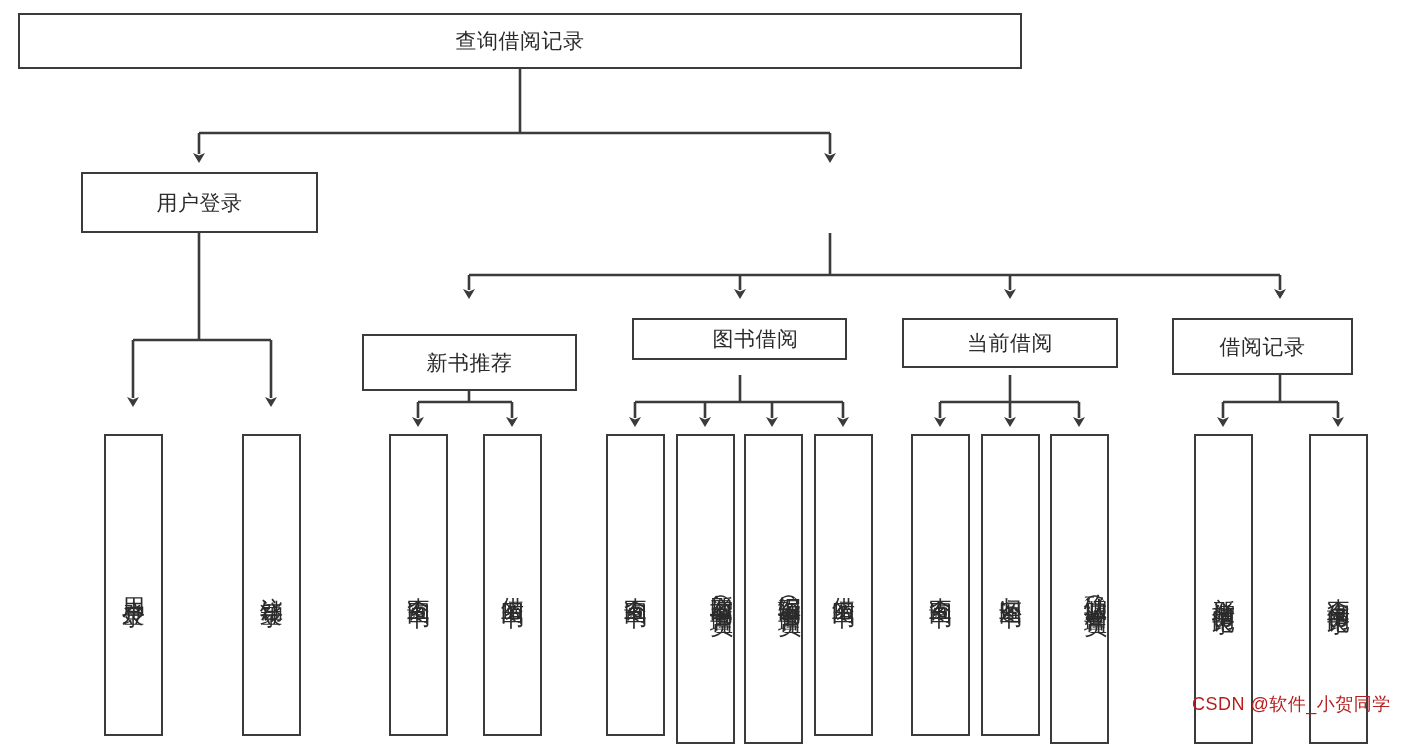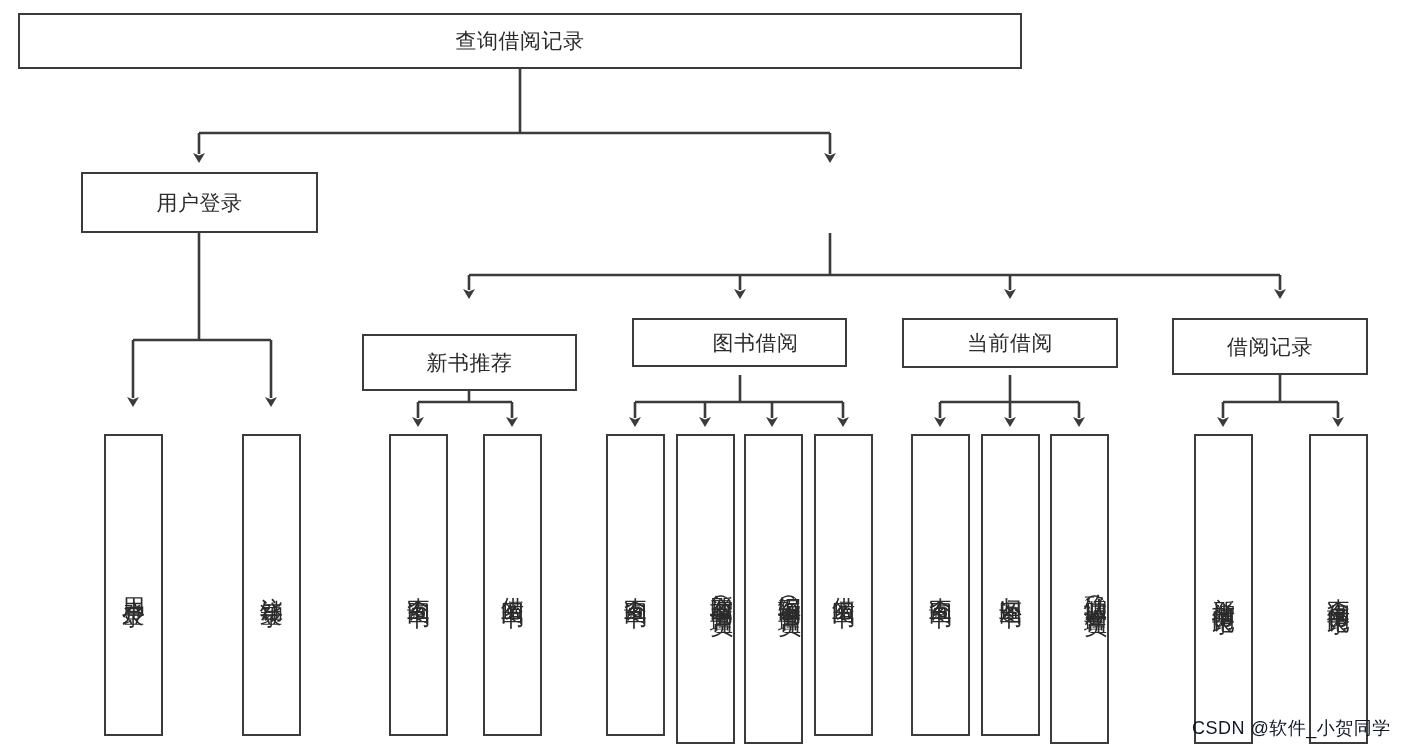--- a/index.html
+++ b/index.html
@@ -52,23 +52,23 @@
     align-items: flex-start;
     justify-content: center;
   }
   .node-label {
     white-space: pre;
     display: block;
   }
   .watermark {
     position: absolute;
     left: 1192px;
-    top: 716px;
+    top: 692px;
     font-size: 18px;
-    color: #0f172a;
+    color: #b91c1c;
     white-space: pre;
     letter-spacing: 0.5px;
   }
 </style>
 </head>
 <body>
 
 <div id="canvas">
 
   <svg id="wires" viewBox="0 0 1405 747">
@@ -126,27 +126,27 @@
     <span class="node-label">查询借阅记录</span>
   </div>
 
   <div class="node h" style="left:81px; top:172px; width:237px; height:61px;">
     <span class="node-label">用户登录</span>
   </div>
 
   <div class="node h" style="left:362px; top:318px; width:215px; height:57px;margin-top:16px;">
     <span class="node-label">新书推荐</span>
   </div>
-  <div class="node h" style="left:632px; top:318px; width:215px; height:49px;padding-left:32px;">
+  <div class="node h" style="left:632px; top:318px; width:215px; height:42px;padding-left:32px;">
     <span class="node-label">图书借阅</span>
   </div>
   <div class="node h" style="left:902px; top:318px; width:216px; height:50px;">
     <span class="node-label">当前借阅</span>
   </div>
-  <div class="node h" style="left:1172px; top:318px; width:196px; height:57px;">
+  <div class="node h" style="left:1172px; top:318px; width:181px; height:57px;">
     <span class="node-label">借阅记录</span>
   </div>
 
   <div class="node v" style="left:104px; top:434px; width:59px; height:302px;">
     <span class="node-label">用户登录</span>
   </div>
   <div class="node v" style="left:242px; top:434px; width:59px; height:302px;">
     <span class="node-label">注销登录</span>
   </div>
 

